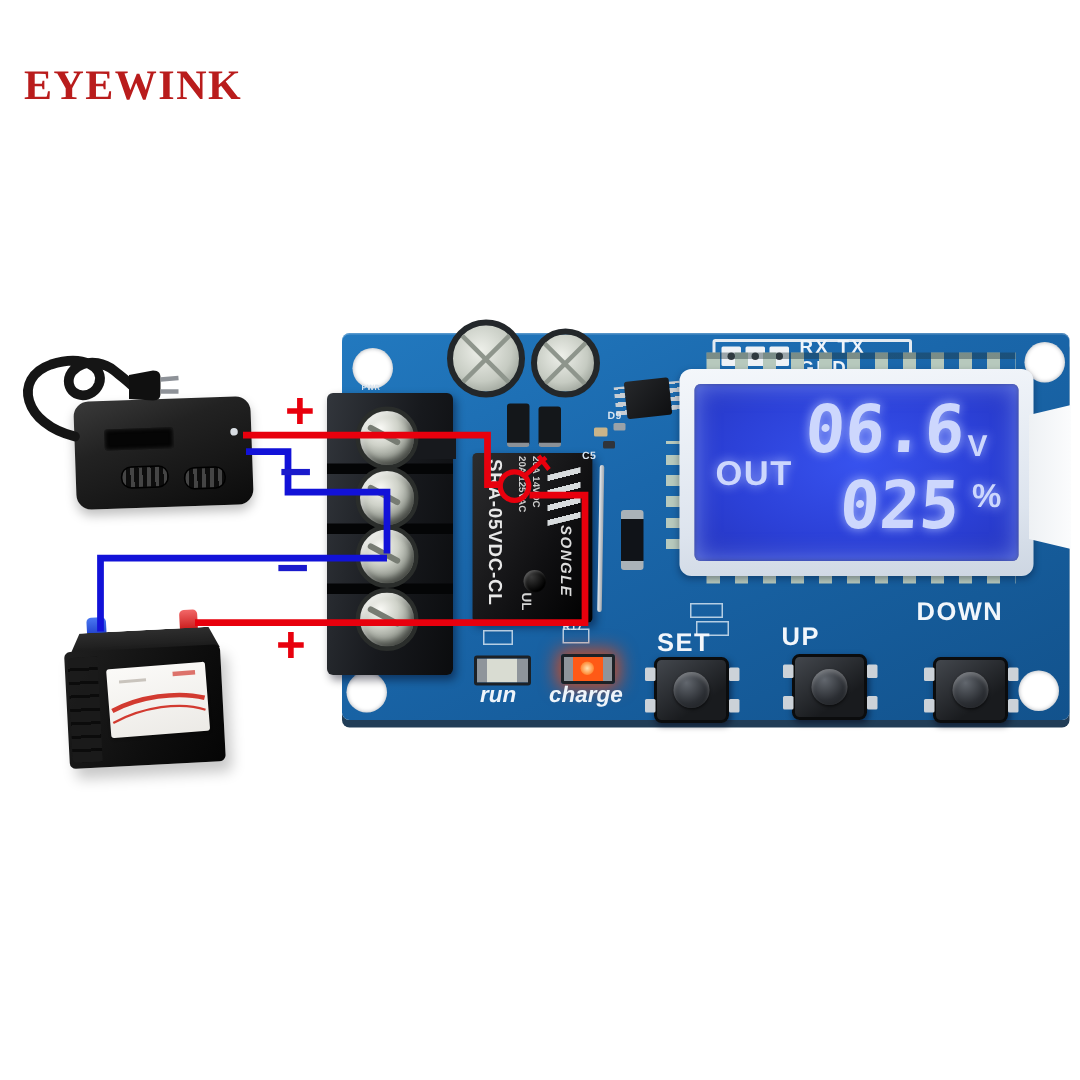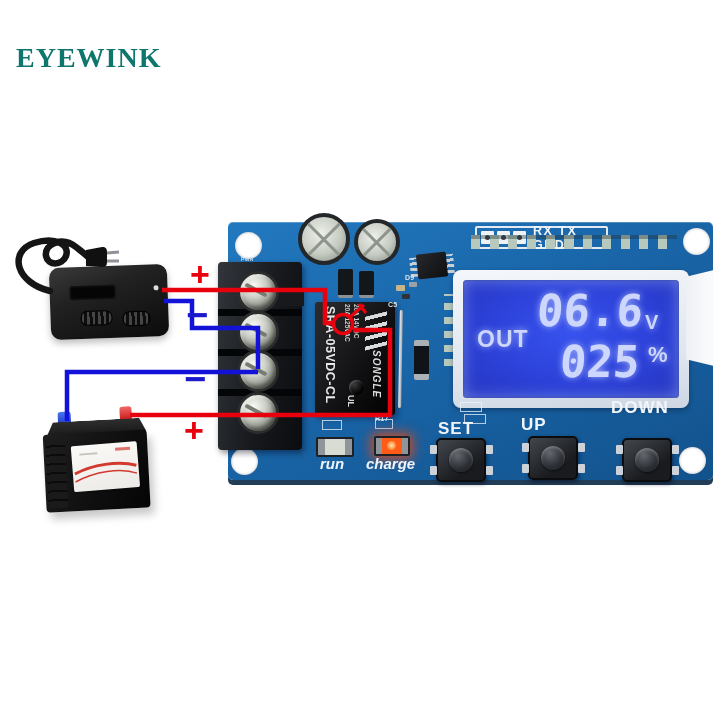--- a/index.html
+++ b/index.html
@@ -1,21 +1,21 @@
 <!DOCTYPE html>
 <html><head>
 <meta charset="utf-8">
 <style>
   html,body{margin:0;padding:0;background:#fff;}
   #canvas{position:relative;width:720px;height:720px;background:#fff;overflow:hidden;
           font-family:"Liberation Sans",sans-serif;}
   .a{position:absolute;}
 
   
-  .logo{left:16px;top:42px;font:700 28px "Liberation Serif",serif;letter-spacing:1px;color:#0f766e;}
+  .logo{left:16px;top:42px;font:700 28px "Liberation Serif",serif;letter-spacing:1px;color:#b91c1c;}
 
   
   .pcb{left:228px;top:222px;width:485px;height:258px;border-radius:5px;z-index:10;
        background:linear-gradient(155deg,#2279bf 0%,#1a67ab 40%,#12528c 100%);
        box-shadow:0 5px 0 rgba(9,40,69,.9), inset 0 1px 0 rgba(255,255,255,.25);}
   .hole{width:27px;height:27px;border-radius:50%;background:#fff;box-shadow:inset 0 0 3px rgba(0,20,40,.35);}
   .h1{left:7px;top:10px;}.h2{left:455px;top:6px;}.h3{left:3px;top:226px;}.h4{left:451px;top:225px;}
 
   
   .tblock{left:-10px;top:40px;width:84px;height:188px;border-radius:4px;
@@ -91,21 +91,21 @@
   .padsh{height:14px;background:
          linear-gradient(180deg,rgba(30,50,55,.4) 0 4px,rgba(0,0,0,0) 4px),
          repeating-linear-gradient(90deg,#b7c9bd 0 9px,rgba(0,0,0,0) 9px 18.7px);}
   .pt{left:243px;top:13px;width:206px;} .pb{left:243px;top:153px;width:206px;}
   .padsv{left:216px;top:72px;width:12px;height:72px;
          background:repeating-linear-gradient(0deg,#b7c9bd 0 7px,rgba(0,0,0,0) 7px 14px);}
 
   
   .lcd-frame{left:225px;top:24px;width:236px;height:138px;border-radius:8px;
              background:linear-gradient(175deg,#f4f7fb,#dde4ee 70%,#cdd6e2);
-             box-shadow:0 2px 5px rgba(0,10,30,.35);margin-top:24px;}
+             box-shadow:0 2px 5px rgba(0,10,30,.35);}
   .lcd-tab{left:458px;top:48px;width:28px;height:96px;background:linear-gradient(90deg,#eef1f4,#fbfcfd);
            clip-path:polygon(0 7%,100% 0,100% 100%,0 93%);}
   .lcd-screen{left:10px;top:10px;width:216px;height:118px;border-radius:4px;overflow:hidden;
               background:radial-gradient(ellipse at 50% 45%,#3752ee 0%,#2c41d8 55%,#2535bf 100%);
               box-shadow:inset 0 0 16px rgba(170,195,255,.55), inset 0 0 3px rgba(0,0,40,.6);}
   .lcdtxt{color:#cdd7fd;text-shadow:0 0 7px rgba(185,200,255,.85);line-height:1;}
   .lcd-out{left:14px;top:46px;font:700 23px "Liberation Sans",sans-serif;letter-spacing:1px;}
   .seg{font:700 44px "DejaVu Sans Mono",monospace;transform:skewX(-4deg);}
   .lv1{right:36px;top:5px;} .lv2{right:40px;top:56px;}
   .lcd-u{font:700 20px "Liberation Sans",sans-serif;}

